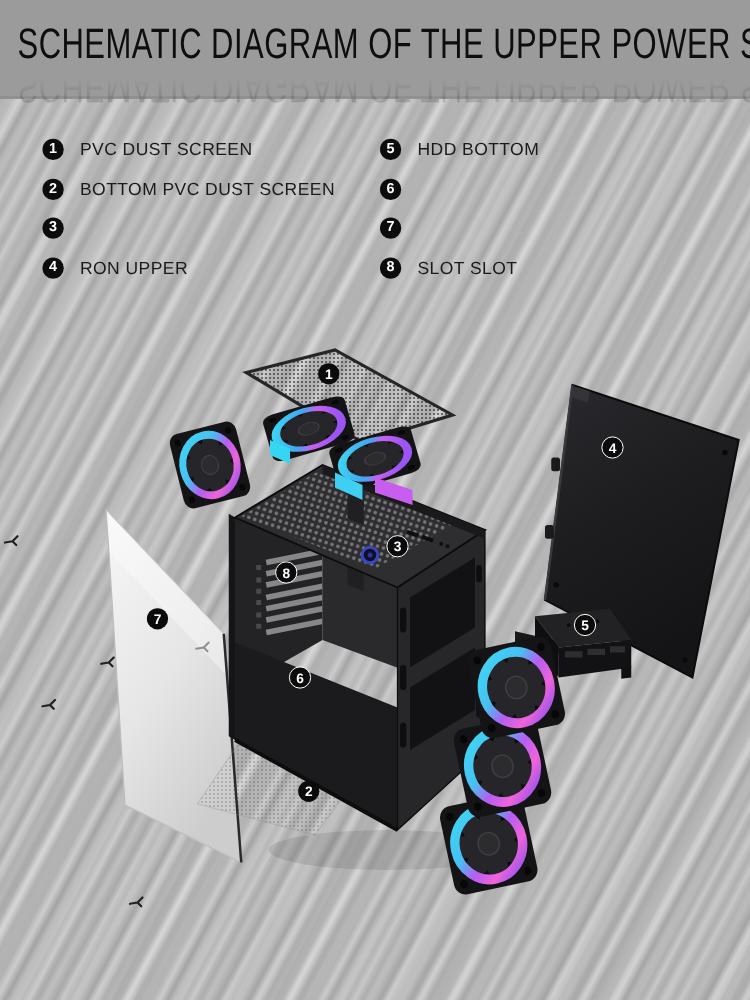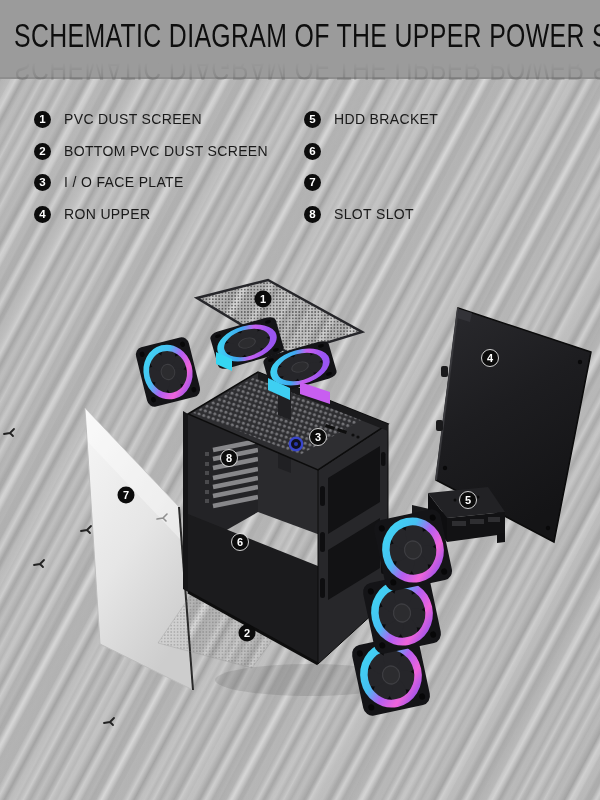--- a/index.html
+++ b/index.html
@@ -268,29 +268,28 @@
     <div class="legend-item col-l row0">
       <span class="badge">1</span>
       <span class="legend-label">PVC DUST SCREEN</span>
     </div>
     <div class="legend-item col-l row1">
       <span class="badge">2</span>
       <span class="legend-label">BOTTOM PVC DUST SCREEN</span>
     </div>
     <div class="legend-item col-l row2">
       <span class="badge">3</span>
-      <span class="legend-label">I / O FACE PLATE</span>
     </div>
     <div class="legend-item col-l row3">
       <span class="badge">4</span>
       <span class="legend-label">RON UPPER</span>
     </div>
     <div class="legend-item col-r row0">
       <span class="badge">5</span>
-      <span class="legend-label">HDD BRACKET</span>
+      <span class="legend-label">HDD BOTTOM</span>
     </div>
     <div class="legend-item col-r row1">
       <span class="badge">6</span>
     </div>
     <div class="legend-item col-r row2">
       <span class="badge">7</span>
     </div>
     <div class="legend-item col-r row3">
       <span class="badge">8</span>
       <span class="legend-label">SLOT SLOT</span>

